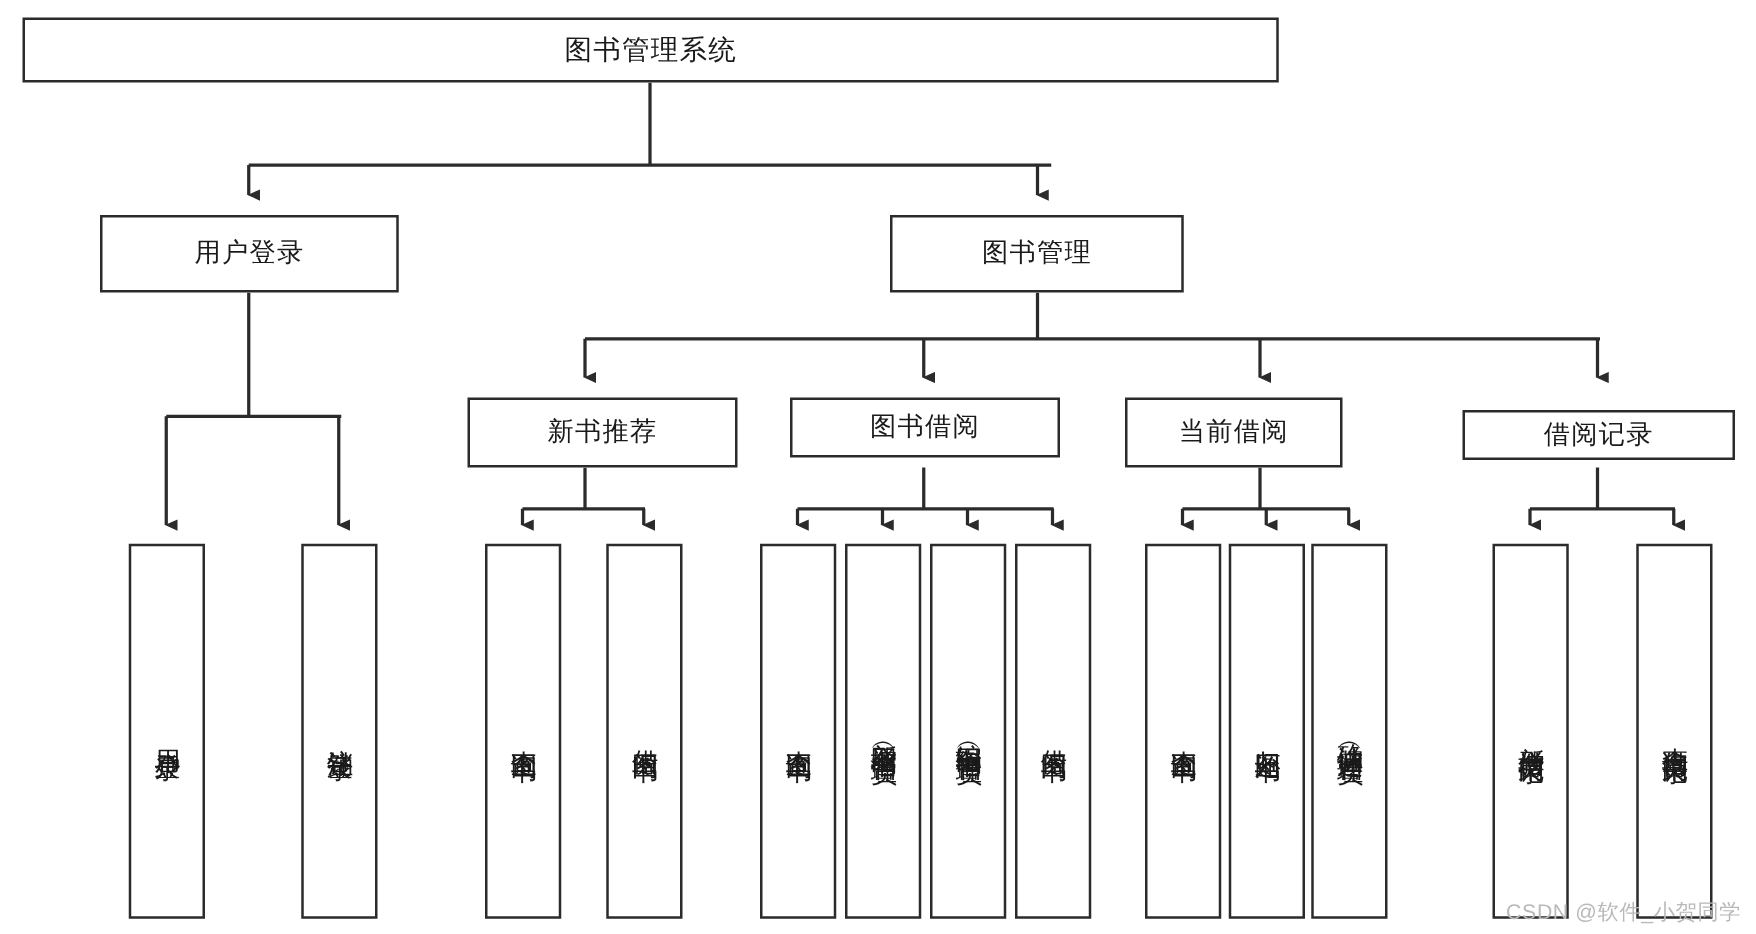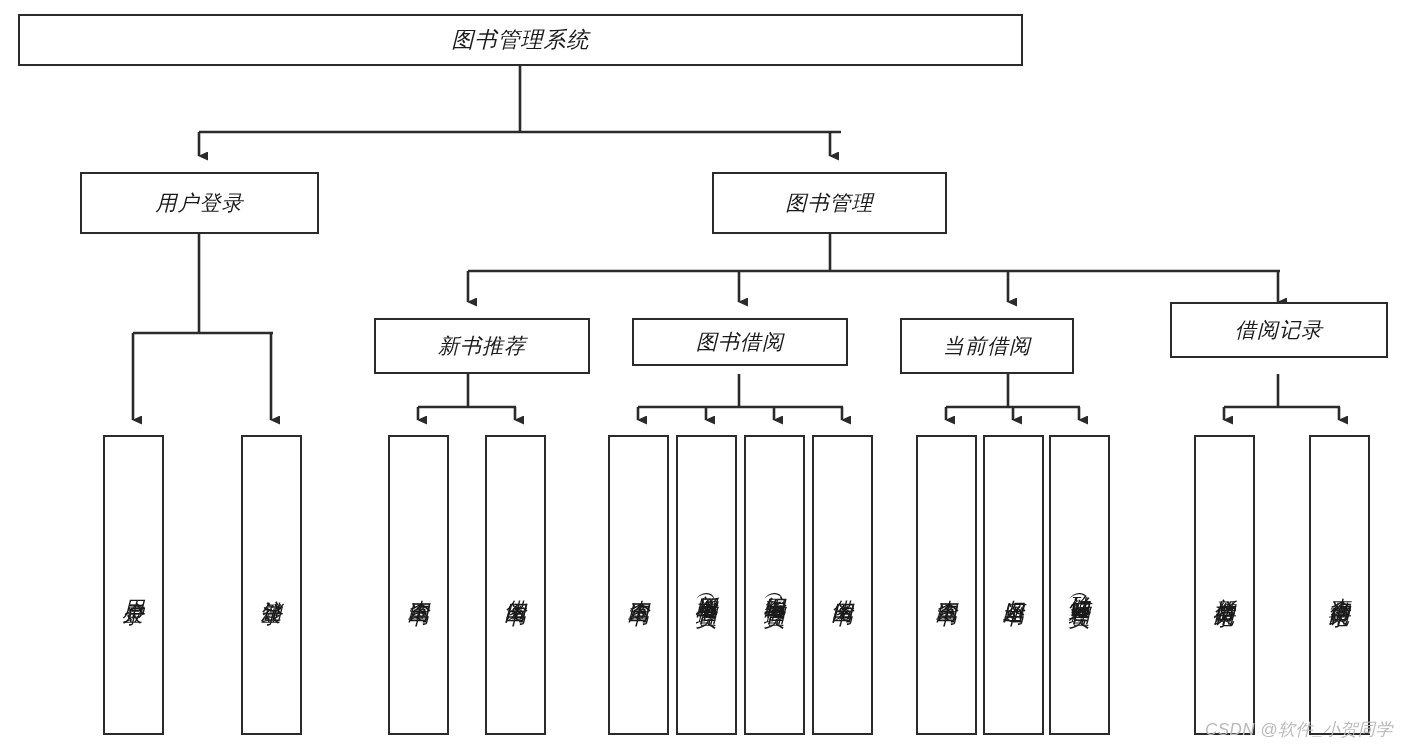--- a/index.html
+++ b/index.html
@@ -28,21 +28,20 @@
   .node {
     position: absolute;
     box-sizing: border-box;
     border: 2px solid #2b2b2b;
     background: #ffffff;
     display: flex;
     align-items: center;
     justify-content: center;
     color: #1a1a1a;
     z-index: 2;
-    font-style: italic;
   }
   .node-h {
     font-size: 21px;
     letter-spacing: 1px;
     line-height: 1.1;
   }
   .node-root {
     font-size: 22px;
   }
   .node-v {
@@ -61,21 +60,20 @@
   }
   .watermark {
     position: absolute;
     right: 12px;
     bottom: 6px;
     font-size: 17px;
     color: #b9b9b9;
     letter-spacing: 0.5px;
     z-index: 5;
     white-space: nowrap;
-    font-style: italic;
   }
 </style>
 </head>
 <body>
 
 <div id="diagram-root">
 
   <svg id="diagram-svg" viewBox="0 0 1405 747" xmlns="http://www.w3.org/2000/svg">
     <defs>
       <marker id="arrowhead" markerWidth="9" markerHeight="10" refX="4.5" refY="9" orient="auto" markerUnits="userSpaceOnUse">
@@ -139,21 +137,21 @@
 
   <div class="node node-h" style="left:374px; top:318px; width:216px; height:56px;">
     <span>新书推荐</span>
   </div>
   <div class="node node-h" style="left:632px; top:318px; width:216px; height:48px;">
     <span>图书借阅</span>
   </div>
   <div class="node node-h" style="left:900px; top:318px; width:174px; height:56px;">
     <span>当前借阅</span>
   </div>
-  <div class="node node-h" style="left:1170px; top:302px; width:218px; height:56px;">
+  <div class="node node-h" style="left:1170px; top:328px; width:218px; height:40px;">
     <span>借阅记录</span>
   </div>
 
   <div class="node node-v" style="left:103px; top:435px; width:61px; height:300px;">
     <span class="vlabel">用户登录</span>
   </div>
   <div class="node node-v" style="left:241px; top:435px; width:61px; height:300px;">
     <span class="vlabel">注销登录</span>
   </div>
 

